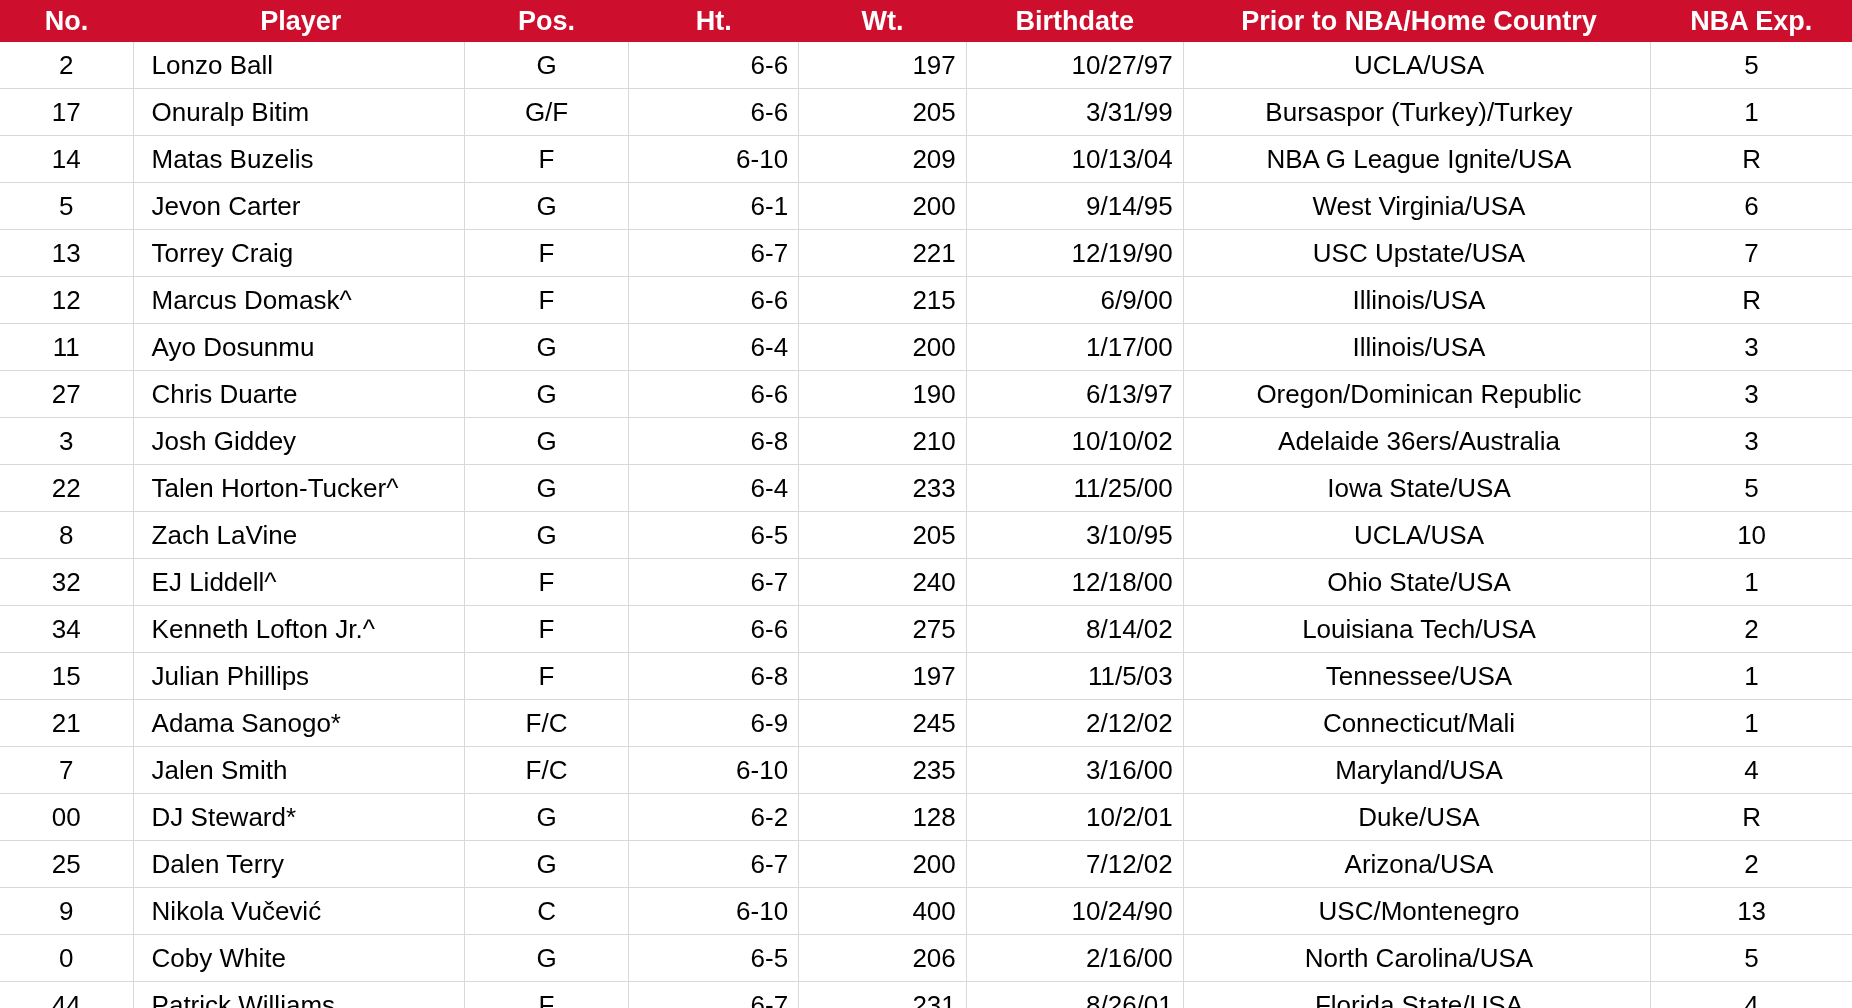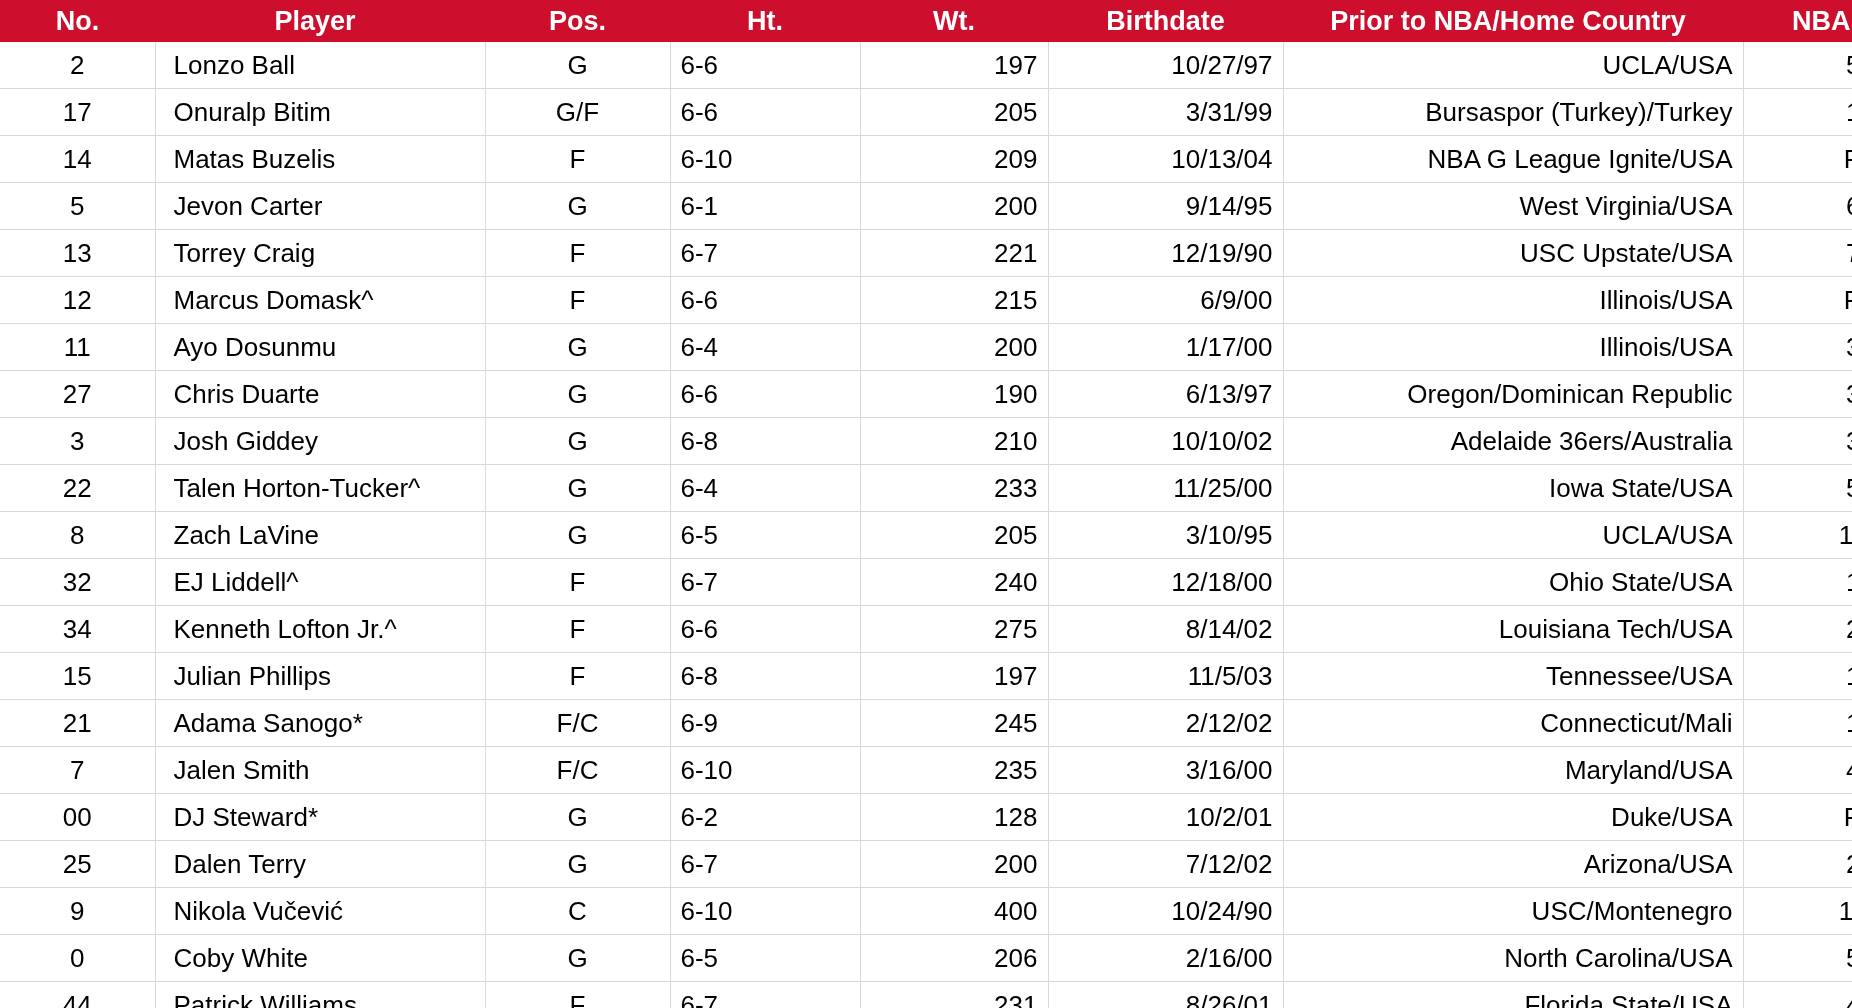--- a/index.html
+++ b/index.html
@@ -16,44 +16,44 @@
     border-collapse: collapse;
     width: 1852px;
     table-layout: fixed;
   }
   #roster-table thead th {
     background: #CE0E2D;
     color: #ffffff;
     font-size: 27px;
     font-weight: bold;
     height: 42px;
-    padding: 0 20px;
+    padding: 0 6px;
     border: none;
     text-align: center;
     white-space: nowrap;
   }
   #roster-table tbody td {
     font-size: 26px;
     height: 46px;
     padding: 0 10px;
     border-bottom: 1px solid #d8d8d8;
     border-right: 1px solid #d8d8d8;
     white-space: nowrap;
     overflow: hidden;
   }
   #roster-table tbody tr td:last-child {
     border-right: none;
   }
   .c-no      { width: 115px;  text-align: center; }
   .c-player  { width: 300px;  text-align: left; padding-left: 18px !important; }
   .c-pos     { width: 145px;  text-align: center; }
-  .c-ht      { width: 150px;  text-align: left; }
+  .c-ht      { width: 150px;  text-align: right; }
   .c-wt      { width: 148px;  text-align: right; }
   .c-bd      { width: 195px;  text-align: right; }
-  .c-prior   { width: 430px;  text-align: right; padding-left: 14px !important; }
+  .c-prior   { width: 430px;  text-align: center; padding-left: 14px !important; }
   .c-exp     { width: 180px;  text-align: center; }
   thead .c-player, thead .c-prior { text-align: center; padding-left: 10px !important; }
 </style>
 </head>
 <body>
 
 <table id="roster-table">
   <thead>
     <tr>
       <th class="c-no">No.</th>

